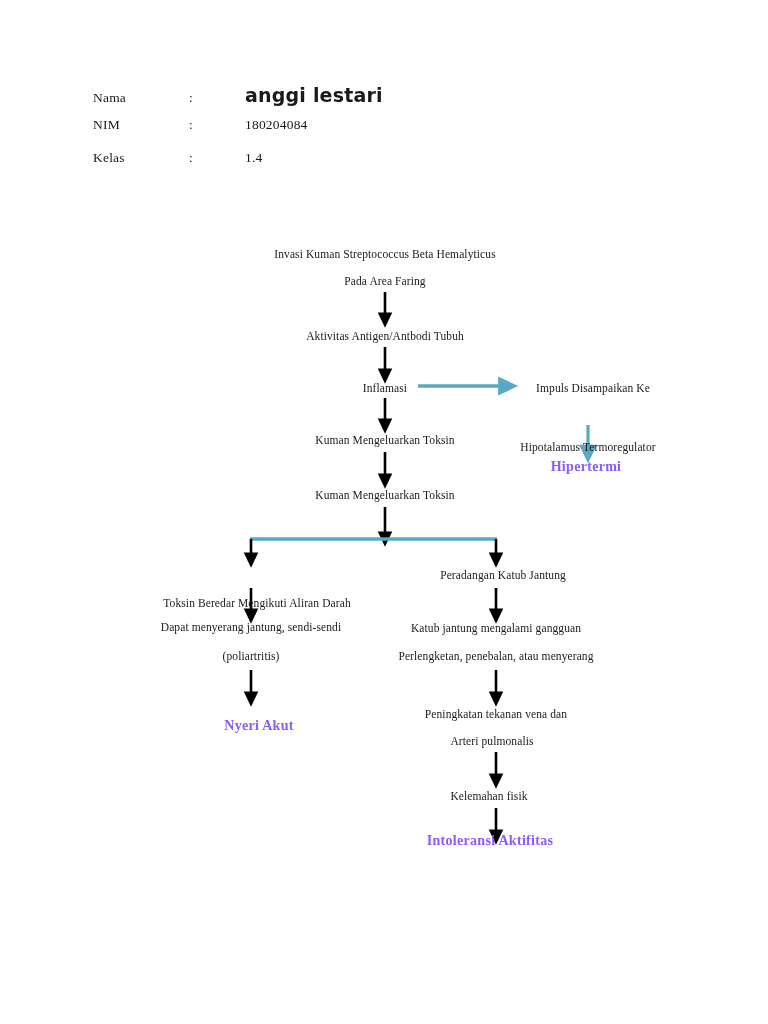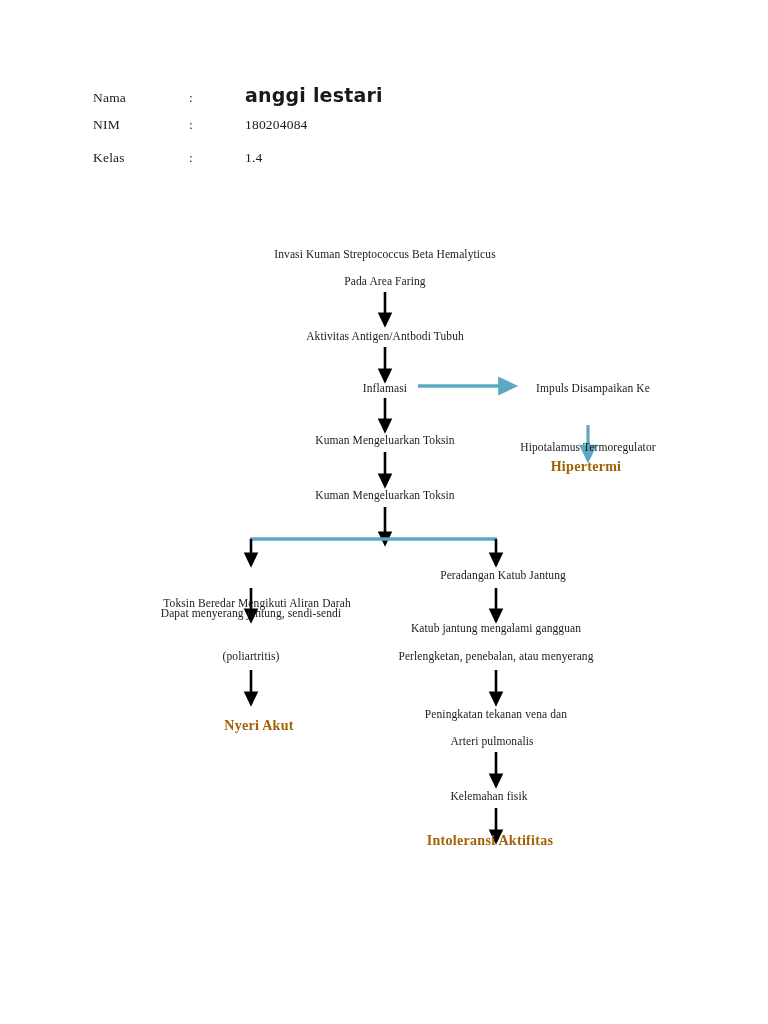--- a/index.html
+++ b/index.html
@@ -77,21 +77,21 @@
   .node {
     position: absolute;
     font-size: 11.5px;
     line-height: 1.25;
     white-space: nowrap;
     letter-spacing: 0.1px;
     transform: translateX(-50%);
     text-align: center;
   }
   .node.red {
-    color: #a16207;
+    color: #8b5cf6;
     font-weight: 700;
     font-size: 14px;
     letter-spacing: 0.3px;
   }
 
   
   .arrow-layer {
     position: absolute;
     left: 0;
     top: 0;
@@ -186,21 +186,21 @@
     <div class="node" style="left:588px; top:407px;margin-top:33px;">Hipotalamus Termoregulator</div>
 
     <div class="node red" style="left:586px; top:458px;">Hipertermi</div>
 
     <div class="node" style="left:385px; top:433px;">Kuman Mengeluarkan Toksin</div>
 
     <div class="node" style="left:385px; top:488px;">Kuman Mengeluarkan Toksin</div>
 
     <div class="node" style="left:257px; top:596px;">Toksin Beredar Mengikuti Aliran Darah</div>
 
-    <div class="node" style="left:251px; top:606px;">Dapat menyerang jantung, sendi-sendi</div>
+    <div class="node" style="left:251px; top:620px;">Dapat menyerang jantung, sendi-sendi</div>
 
     <div class="node" style="left:251px; top:649px;">(poliartritis)</div>
 
     <div class="node red" style="left:259px; top:705px;margin-top:12px;">Nyeri Akut</div>
 
     <div class="node" style="left:503px; top:568px;">Peradangan Katub Jantung</div>
 
     <div class="node" style="left:496px; top:621px;">Katub jantung mengalami gangguan</div>
 
     <div class="node" style="left:496px; top:649px;">Perlengketan, penebalan, atau menyerang</div>

